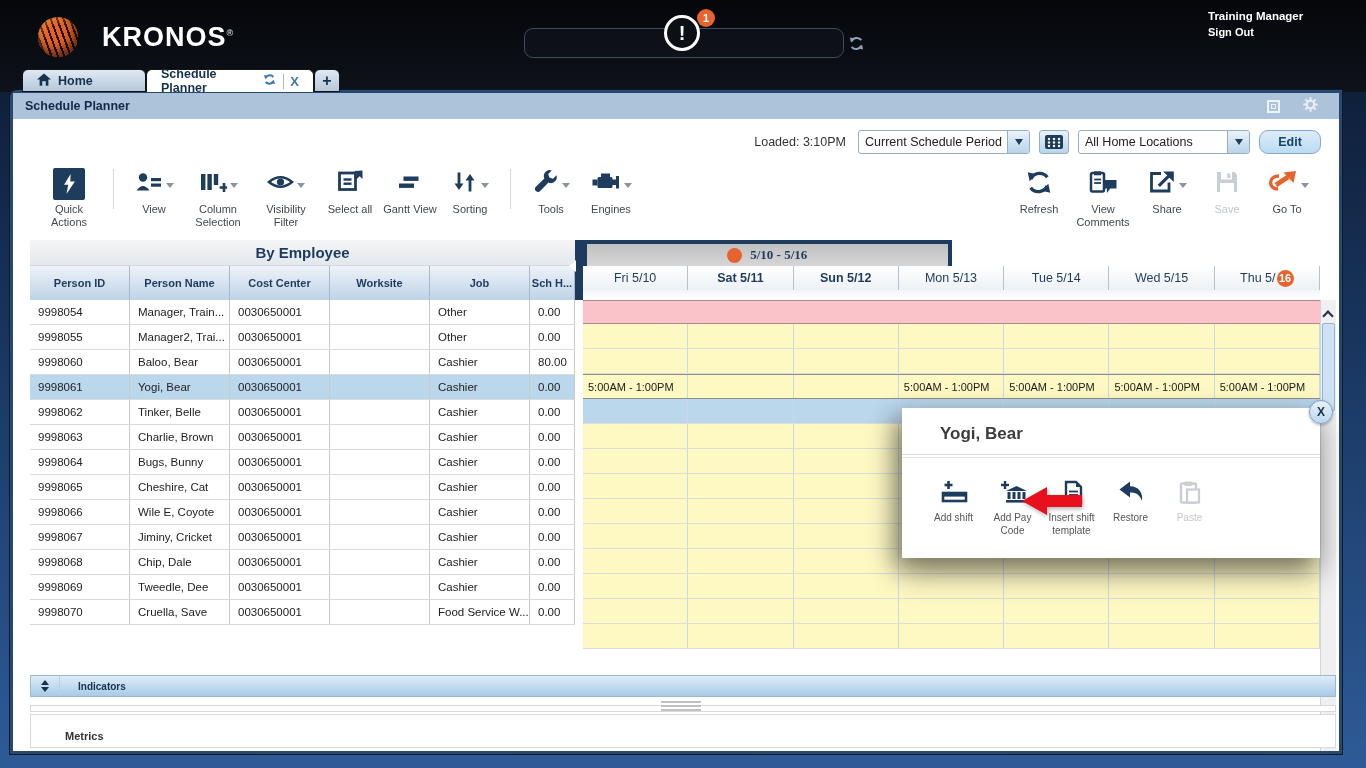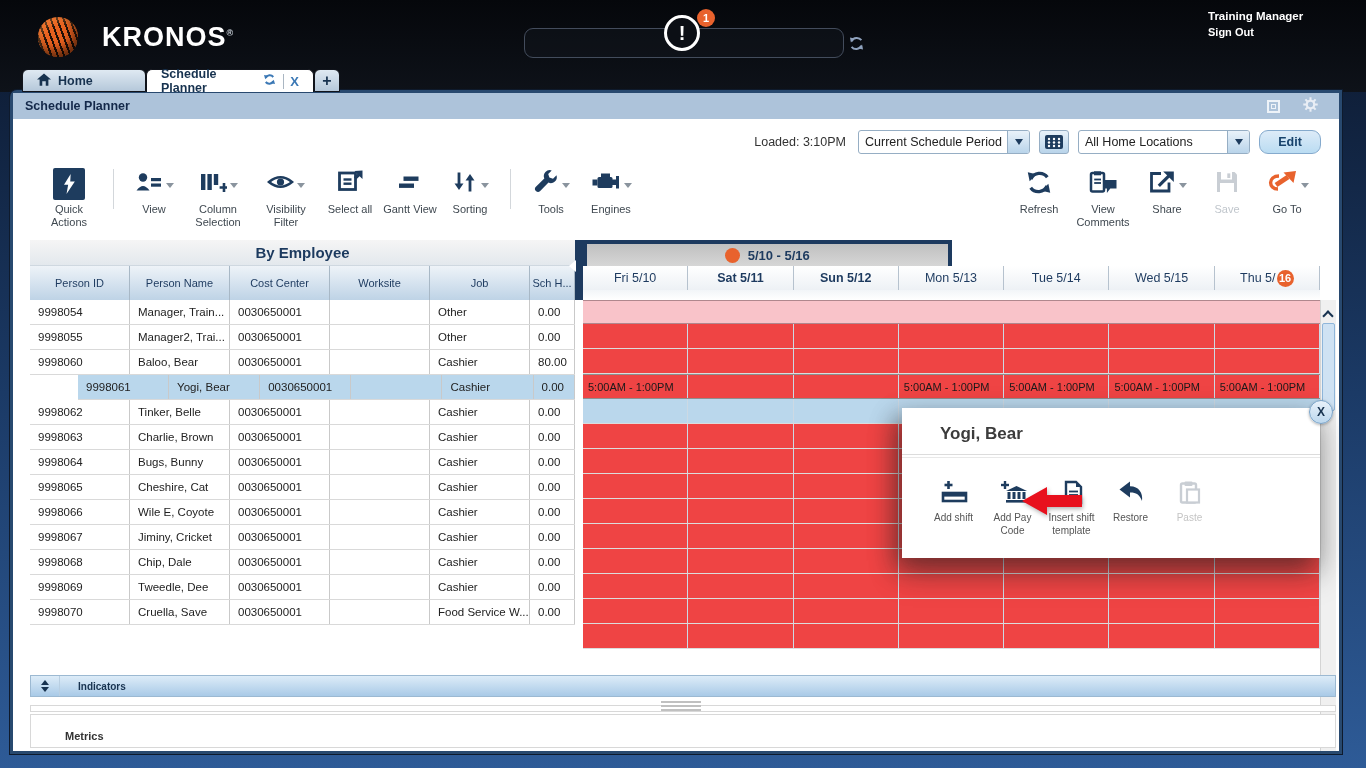--- a/index.html
+++ b/index.html
@@ -80,49 +80,49 @@
   .tb-divider { width:1px; height:40px; background:#d3d7db; margin:2px 8px 0 8px; }
 
   
   .sched { position:absolute; left:0; top:147px; width:1326px; height:433px; }
 
   .emp-panel { position:absolute; left:17px; top:0; width:545px; }
   .group-hdr { height:26px; background:linear-gradient(180deg,#f5f5f5,#e3e8ed); border-bottom:1px solid #cfd8e0;
     display:flex; align-items:center; justify-content:center; color:#1c3a5f; font-size:15px; font-weight:bold; }
   .col-hdr { height:34px; background:linear-gradient(180deg,#eef3f8,#bed3e6); display:flex; }
   .col-cell { border-right:1px solid #a8b8c6; display:flex; align-items:center; justify-content:center;
-    color:#1d3a5f; font-size:11px; font-weight:normal; }
+    color:#1d3a5f; font-size:11px; font-weight:bold; }
   .c-id{width:100px}.c-name{width:100px}.c-cc{width:100px}.c-ws{width:100px}.c-job{width:100px}.c-hrs{width:45px}
   .open-left { height:24px; border-top:1px solid #9a9a9a; border-bottom:1px solid #9a9a9a;
     display:flex; align-items:center; padding-left:12px; color:#e0434f; font-size:11.5px; font-weight:600; background:#fff; }
   .emp-row { display:flex; height:25px; border-bottom:1px solid #d9d9d9; background:#fff; }
-  .emp-row.selected { background:#bad7ec;margin-left:48px; }
+  .emp-row.selected { background:#bad7ec; }
   .emp-cell { border-right:1px solid #c9c9c9; font-size:11.5px; color:#222; padding:6px 0 0 8px;
     white-space:nowrap; overflow:hidden; }
 
   .vdivider { position:absolute; left:562px; top:0; width:8px; height:60px; background:#1d3a5f; }
   .vdivider .collapse { position:absolute; left:-6px; top:20px; width:0; height:0;
     border-top:6px solid transparent; border-bottom:6px solid transparent; border-right:7px solid #fff; }
 
   .grid-panel { position:absolute; left:570px; top:0; width:737px; }
   .week-row { height:26px; display:flex; }
   .week-tab { width:368.5px; display:flex; align-items:center; justify-content:center; gap:8px;
-    font-size:13px; color:#1d3a5f; }
+    font-size:13px; color:#1d3a5f;font-family:Liberation Serif, serif; }
   .week-tab.active { background:linear-gradient(180deg,#c0c0c0,#d6d6d6); border:4px solid #1d3a5f; border-bottom:none; font-weight:bold; }
   .week-tab.inactive { background:linear-gradient(180deg,#fbfbfb,#e9e9e9); border:1px solid #cdcdcd; border-bottom:none; }
   .week-dot { width:15px; height:15px; border-radius:50%; background:#e8622d; }
   .day-row { height:24px; display:flex; background:linear-gradient(180deg,#ffffff,#edf1f5); }
   .day-cell { width:105.29px; border-right:1px solid #b6c2ce; display:flex; align-items:center; justify-content:center;
     color:#1d3a5f; font-size:12.5px; }
   .day-cell.weekend { font-weight:bold; }
   .day-strip { height:10px; background:linear-gradient(180deg,#f2f5f8,#ffffff); }
   .today-badge { display:inline-flex; width:17px; height:17px; border-radius:50%; background:#e8622d; color:#fff;
     font-size:11px; font-weight:bold; align-items:center; justify-content:center; margin-left:1px; }
   .open-band { height:24px; background:#f9c3c9; border-top:1px solid #b0878d; border-bottom:1px solid #b0878d; }
-  .grid-row { display:flex; height:25px; border-bottom:1px solid #dcdcdc; background:#ef4444; }
+  .grid-row { display:flex; height:25px; border-bottom:1px solid #dcdcdc; background:#fef9c3; }
   .grid-row.selected { background:#bad7ec; }
   .grid-row.has-shifts { border-top:1px solid #8e8e8e; border-bottom:1px solid #8e8e8e; }
   .grid-cell { width:105.29px; border-right:1px solid #ccd9e4; font-size:11px; color:#1a1a1a;
     padding:6px 0 0 5px; white-space:nowrap; overflow:hidden; }
 
   
   .chev { display:inline-block; width:8px; height:8px; border-left:2.5px solid #17324f; border-bottom:2.5px solid #17324f; }
   .chev.up { transform:rotate(135deg); }
   .vscroll { position:absolute; left:1307px; top:60px; width:16px; height:496px; background:#f0f0f0;
     border-left:1px solid #d4d4d4; }

